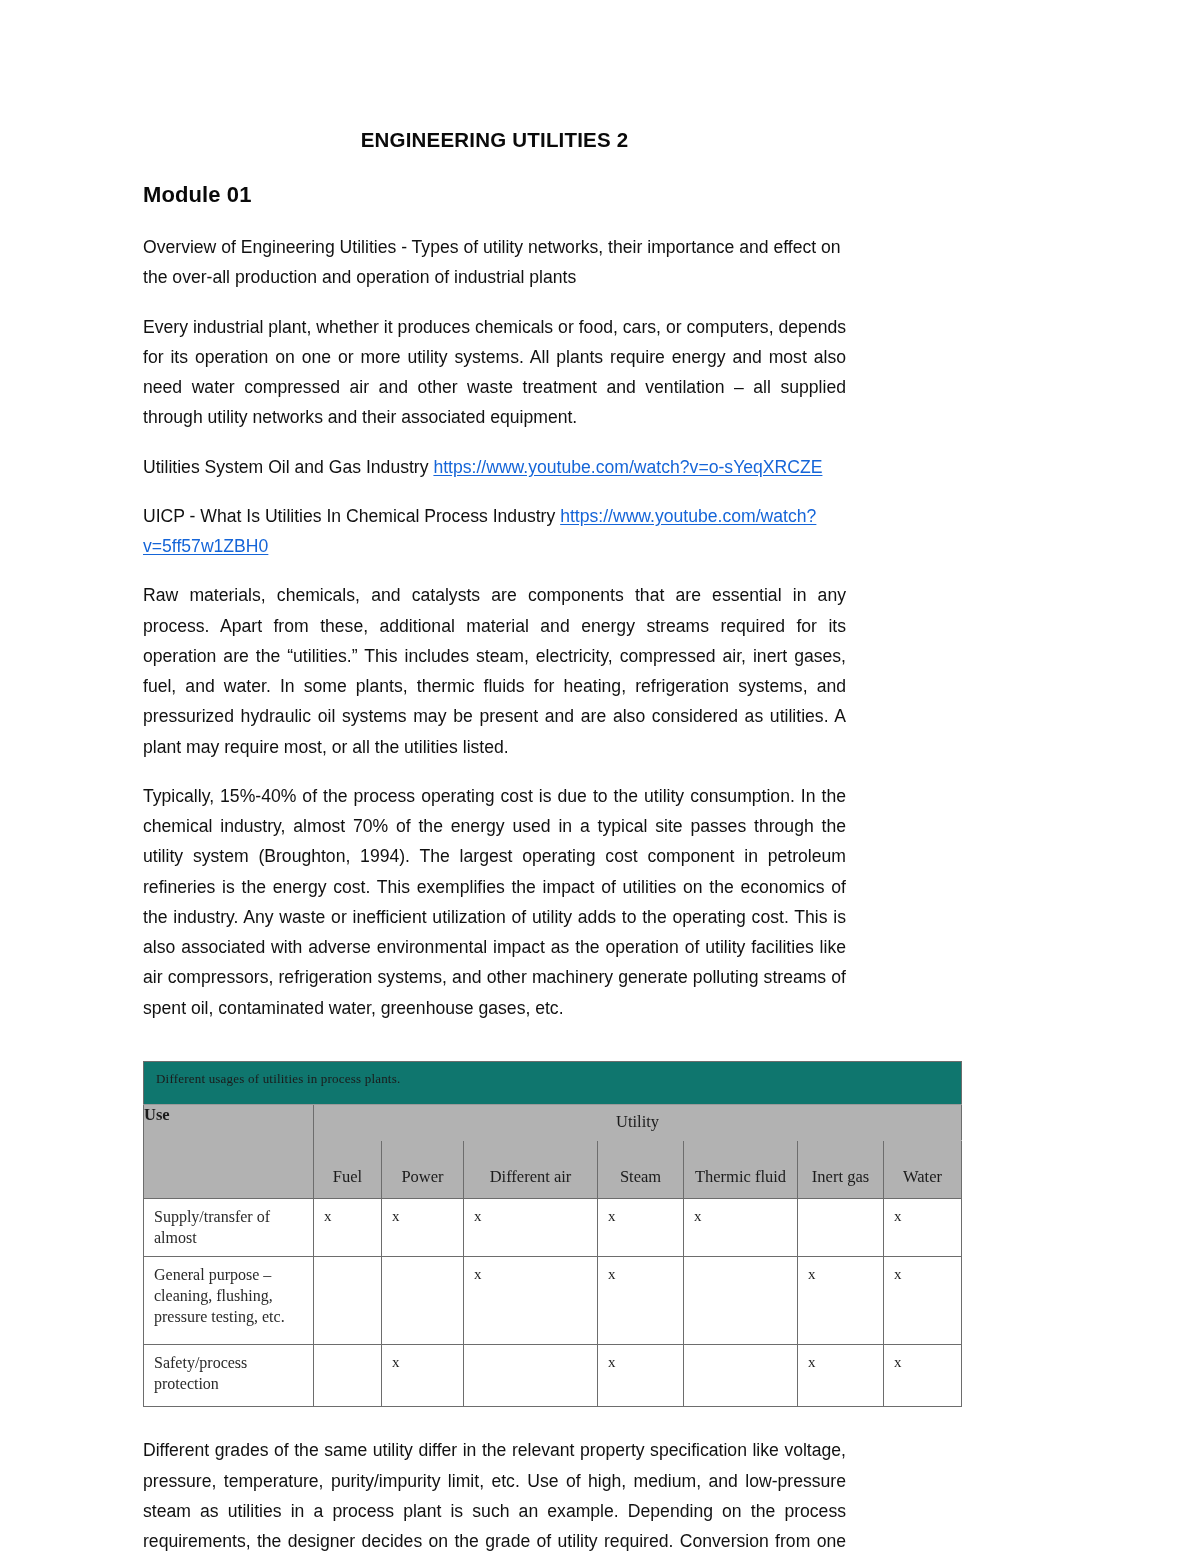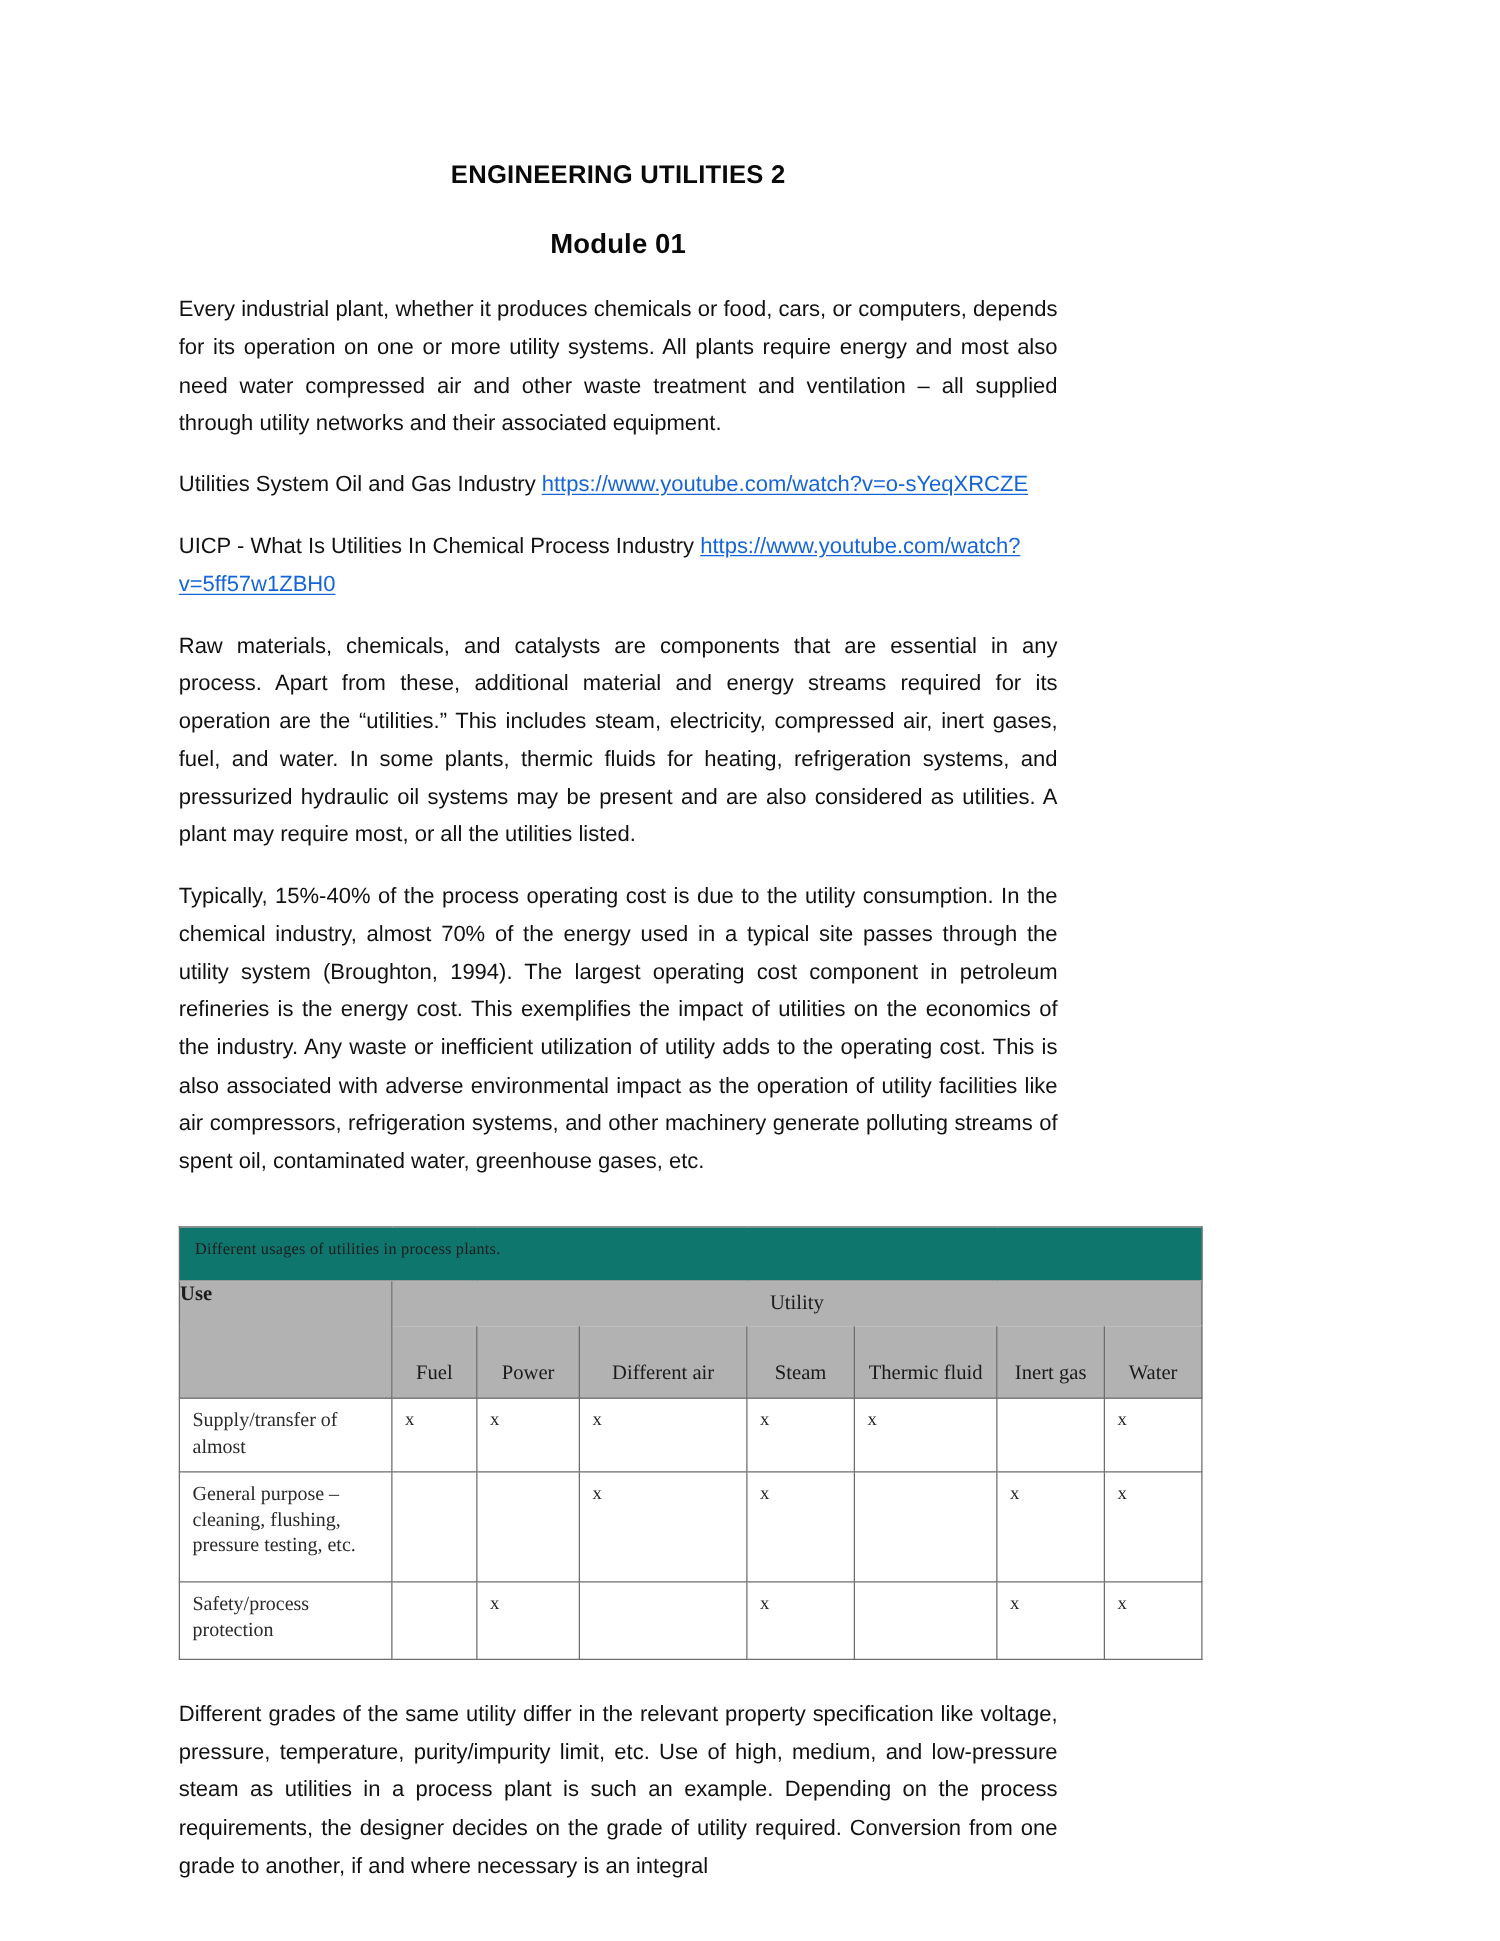--- a/index.html
+++ b/index.html
@@ -29,21 +29,20 @@
     letter-spacing: 0.2px;
     margin: 0 0 30px 0;
     color: #0a0a0a;
   }
   .module-heading {
     font-size: 22px;
     font-weight: bold;
     margin: 0 0 24px 0;
     color: #0a0a0a;
     letter-spacing: 0.1px;
-    text-align: center;
   }
   p.body-text {
     font-size: 17.6px;
     line-height: 1.72;
     margin: 0 0 19px 0;
     color: #111111;
   }
   p.justify {
     text-align: justify;
     text-justify: inter-word;
@@ -140,20 +139,21 @@
 </style>
 </head>
 <body>
 
 <div class="page">
 
   <h1 class="doc-title">ENGINEERING UTILITIES 2</h1>
 
   <h2 class="module-heading">Module 01</h2>
 
+  <p class="body-text">Overview of Engineering Utilities - Types of utility networks, their importance and effect on the over-all production and operation of industrial plants</p>
 
   <p class="body-text justify">Every industrial plant, whether it produces chemicals or food, cars, or computers, depends for its operation on one or more utility systems. All plants require energy and most also need water compressed air and other waste treatment and ventilation – all supplied through utility networks and their associated equipment.</p>
 
   <p class="link-line"><span>Utilities System Oil and Gas Industry </span><a class="ext-link" href="#">https://www.youtube.com/watch?v=o-sYeqXRCZE</a></p>
 
   <p class="link-line"><span>UICP - What Is Utilities In Chemical Process Industry </span><a class="ext-link" href="#">https://www.youtube.com/watch?v=5ff57w1ZBH0</a></p>
 
 
   <p class="body-text justify">Raw materials, chemicals, and catalysts are components that are essential in any process. Apart from these, additional material and energy streams required for its operation are the “utilities.” This includes steam, electricity, compressed air, inert gases, fuel, and water. In some plants, thermic fluids for heating, refrigeration systems, and pressurized hydraulic oil systems may be present and are also considered as utilities. A plant may require most, or all the utilities listed.</p>
 

